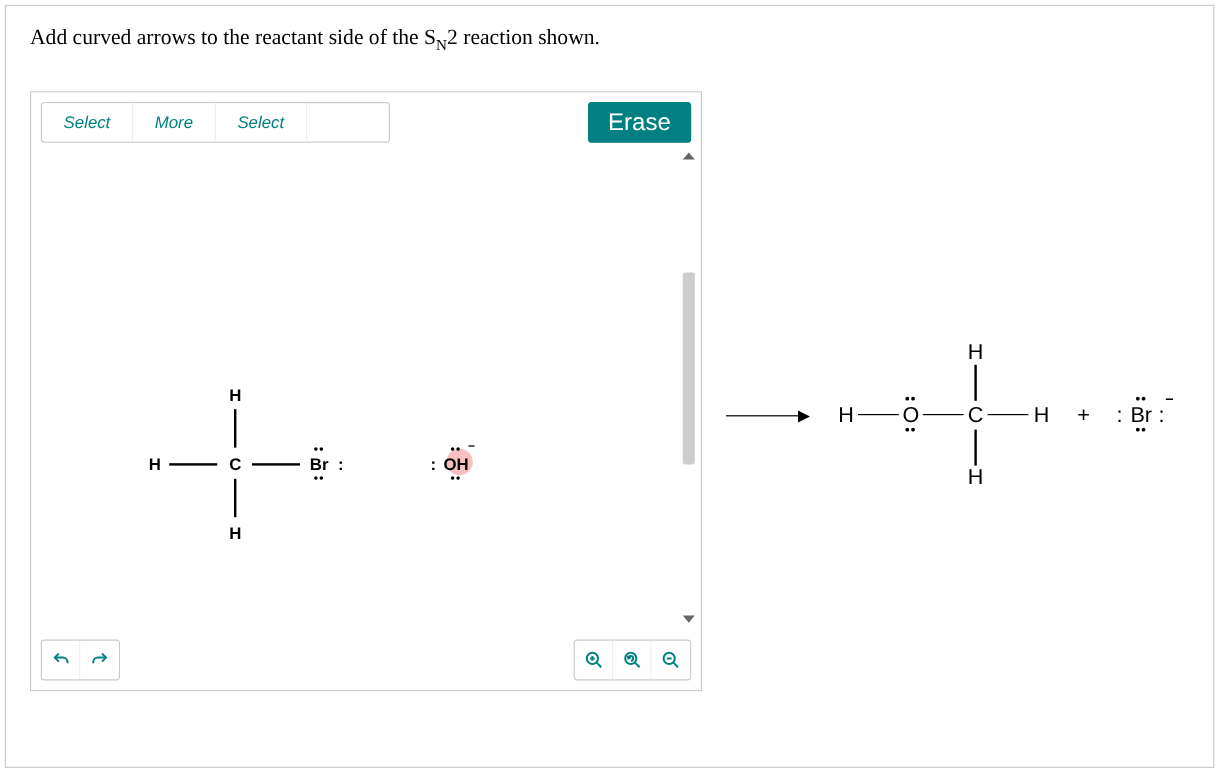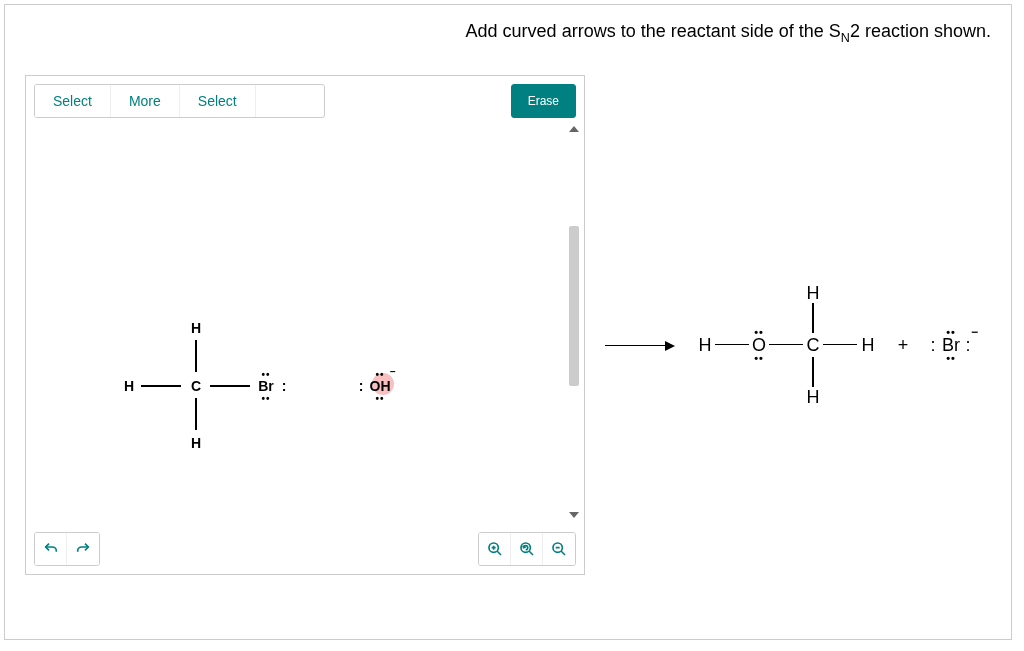--- a/index.html
+++ b/index.html
@@ -14,22 +14,21 @@
     margin: 4px;
     padding: 16px 20px;
     width: 1008px;
     height: 636px;
     position: relative;
   }
   .question {
     font-size: 18px;
     font-weight: normal;
     margin-bottom: 30px;
-    font-family: Liberation Sans, sans-serif;
-    text-align: right;
+    font-family: Liberation Serif, serif;
   }
   .question sub { font-size: 0.7em; }
 
   .work-area { display: flex; gap: 10px; }
 
   .editor {
     border: 1px solid #ccc;
     width: 560px;
     height: 500px;
     position: relative;
@@ -52,30 +51,31 @@
   }
   .tab {
     padding: 0 18px;
     font-size: 14px;
     line-height: 32px;
     color: #008080;
     background: #fff;
     border-right: 1px solid #eee;
     cursor: pointer;
     font-family: -apple-system, Helvetica, Arial, sans-serif;
+    font-style: italic;
   }
   .tab:last-child { border-right: none; margin-top: 48px; }
   .erase-btn {
     margin-left: auto;
     background: #008080;
     color: #fff;
     border: 1px solid #008080;
     border-radius: 3px;
     padding: 0 16px;
-    font-size: 12px;
+    font-size: 20px;
     line-height: 32px;
     height: 34px;
     cursor: pointer;
     font-family: -apple-system, Helvetica, Arial, sans-serif;
   }
   .canvas {
     position: absolute;
     top: 50px; left: 0; right: 20px; bottom: 50px;
     overflow: hidden;
   }

